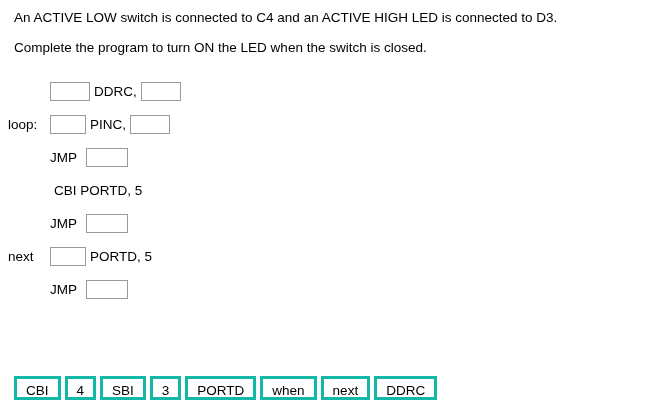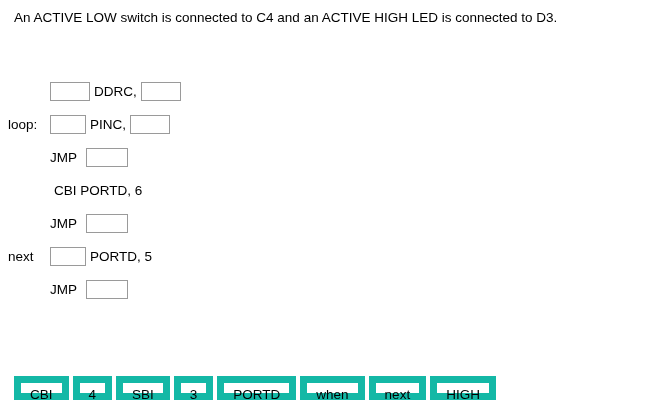--- a/index.html
+++ b/index.html
@@ -71,39 +71,40 @@
     white-space: pre;
   }
   .tokens {
     position: absolute;
     left: 14px;
     top: 376px;
     display: flex;
     align-items: center;
   }
   .token {
-    border: 7px solid #14b8a6;
+    border: 3px solid #14b8a6;
     background: #ffffff;
     height: 24px;
     line-height: 24px;
     padding: 0 9px;
     margin-right: 4px;
     box-sizing: border-box;
     font-size: 13.5px;
     text-align: right;
     white-space: nowrap;
   }
 </style>
 </head>
 <body>
 
 <div class="page">
 
   <div class="prompt">
     <p>An ACTIVE LOW switch is connected to C4 and an ACTIVE HIGH LED is connected to D3.</p>
+    <p>Complete the program to turn ON the LED when the switch is closed.</p>
   </div>
 
   <div class="code">
 
     <div class="code-line">
       <span class="label lbl-blank"></span>
       <span class="blank b-med"></span>
       <span class="txt">DDRC,</span>
       <span class="blank b-med"></span>
     </div>
@@ -117,21 +118,21 @@
     </div>
 
     <div class="code-line">
       <span class="label lbl-blank"></span>
       <span class="mnem">JMP</span>
       <span class="blank b-wide"></span>
     </div>
 
     <div class="code-line">
       <span class="label lbl-blank"></span>
-      <span class="txt">CBI PORTD, 6</span>
+      <span class="txt">CBI PORTD, 5</span>
     </div>
 
     <div class="code-line">
       <span class="label lbl-blank"></span>
       <span class="mnem">JMP</span>
       <span class="blank b-wide"></span>
     </div>
 
     <div class="code-line">
       <span class="label lbl-next">next</span>
@@ -148,16 +149,16 @@
   </div>
 
   <div class="tokens">
     <div class="token">CBI</div>
     <div class="token">4</div>
     <div class="token">SBI</div>
     <div class="token">3</div>
     <div class="token">PORTD</div>
     <div class="token">when</div>
     <div class="token">next</div>
-    <div class="token">HIGH</div>
+    <div class="token">DDRC</div>
   </div>
 
 </div>
 
 </body></html>

